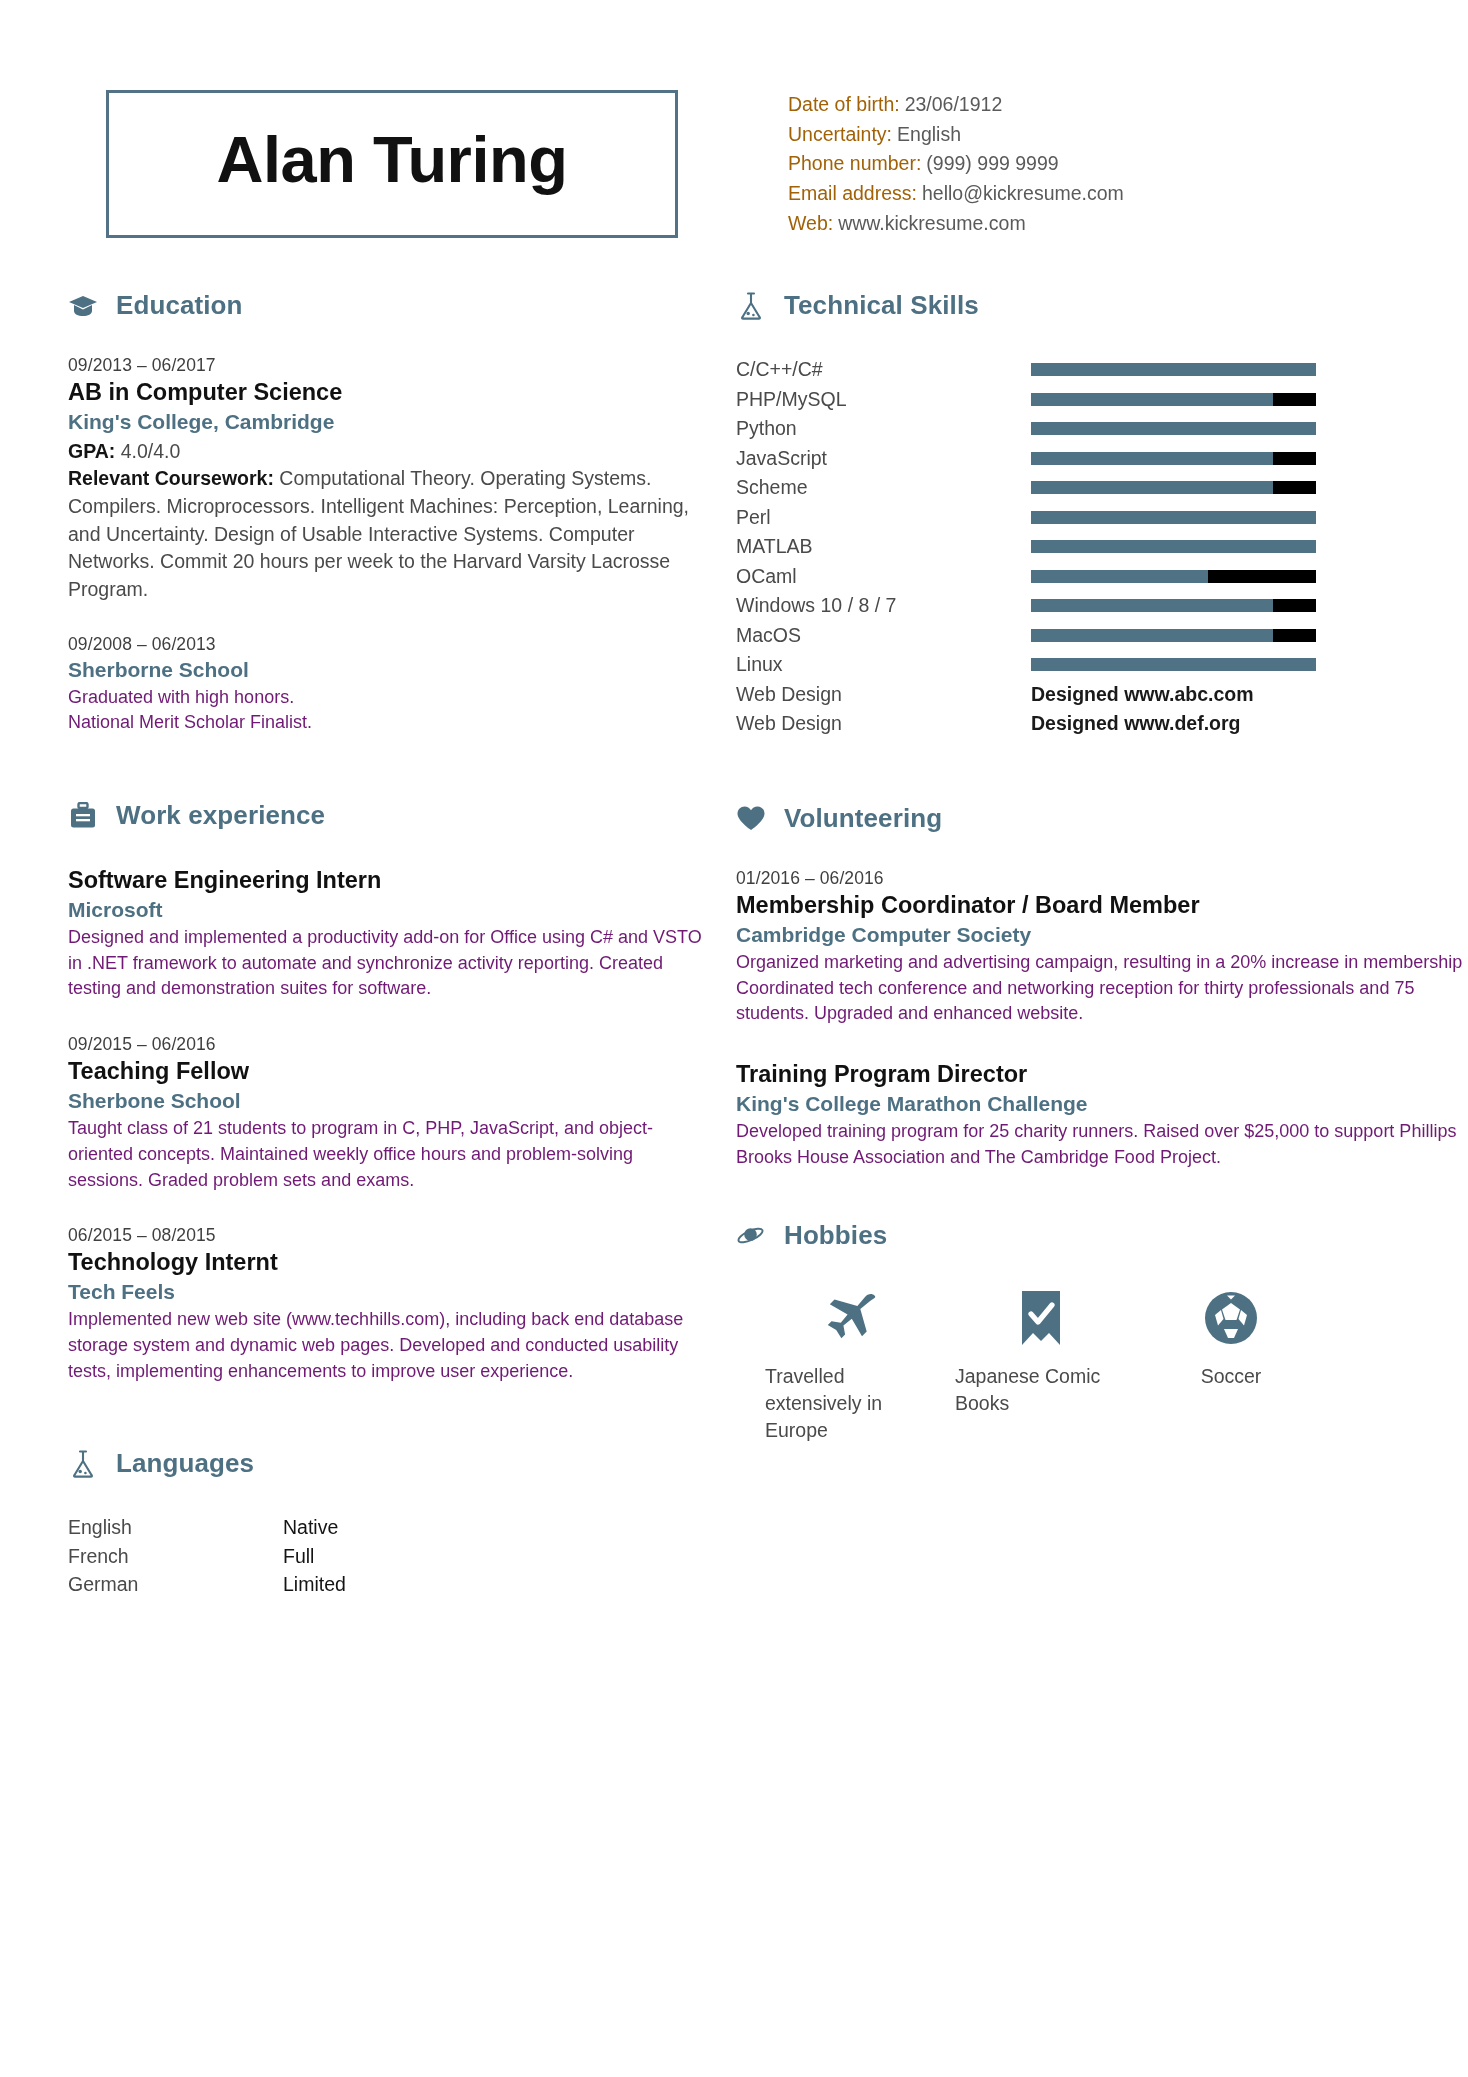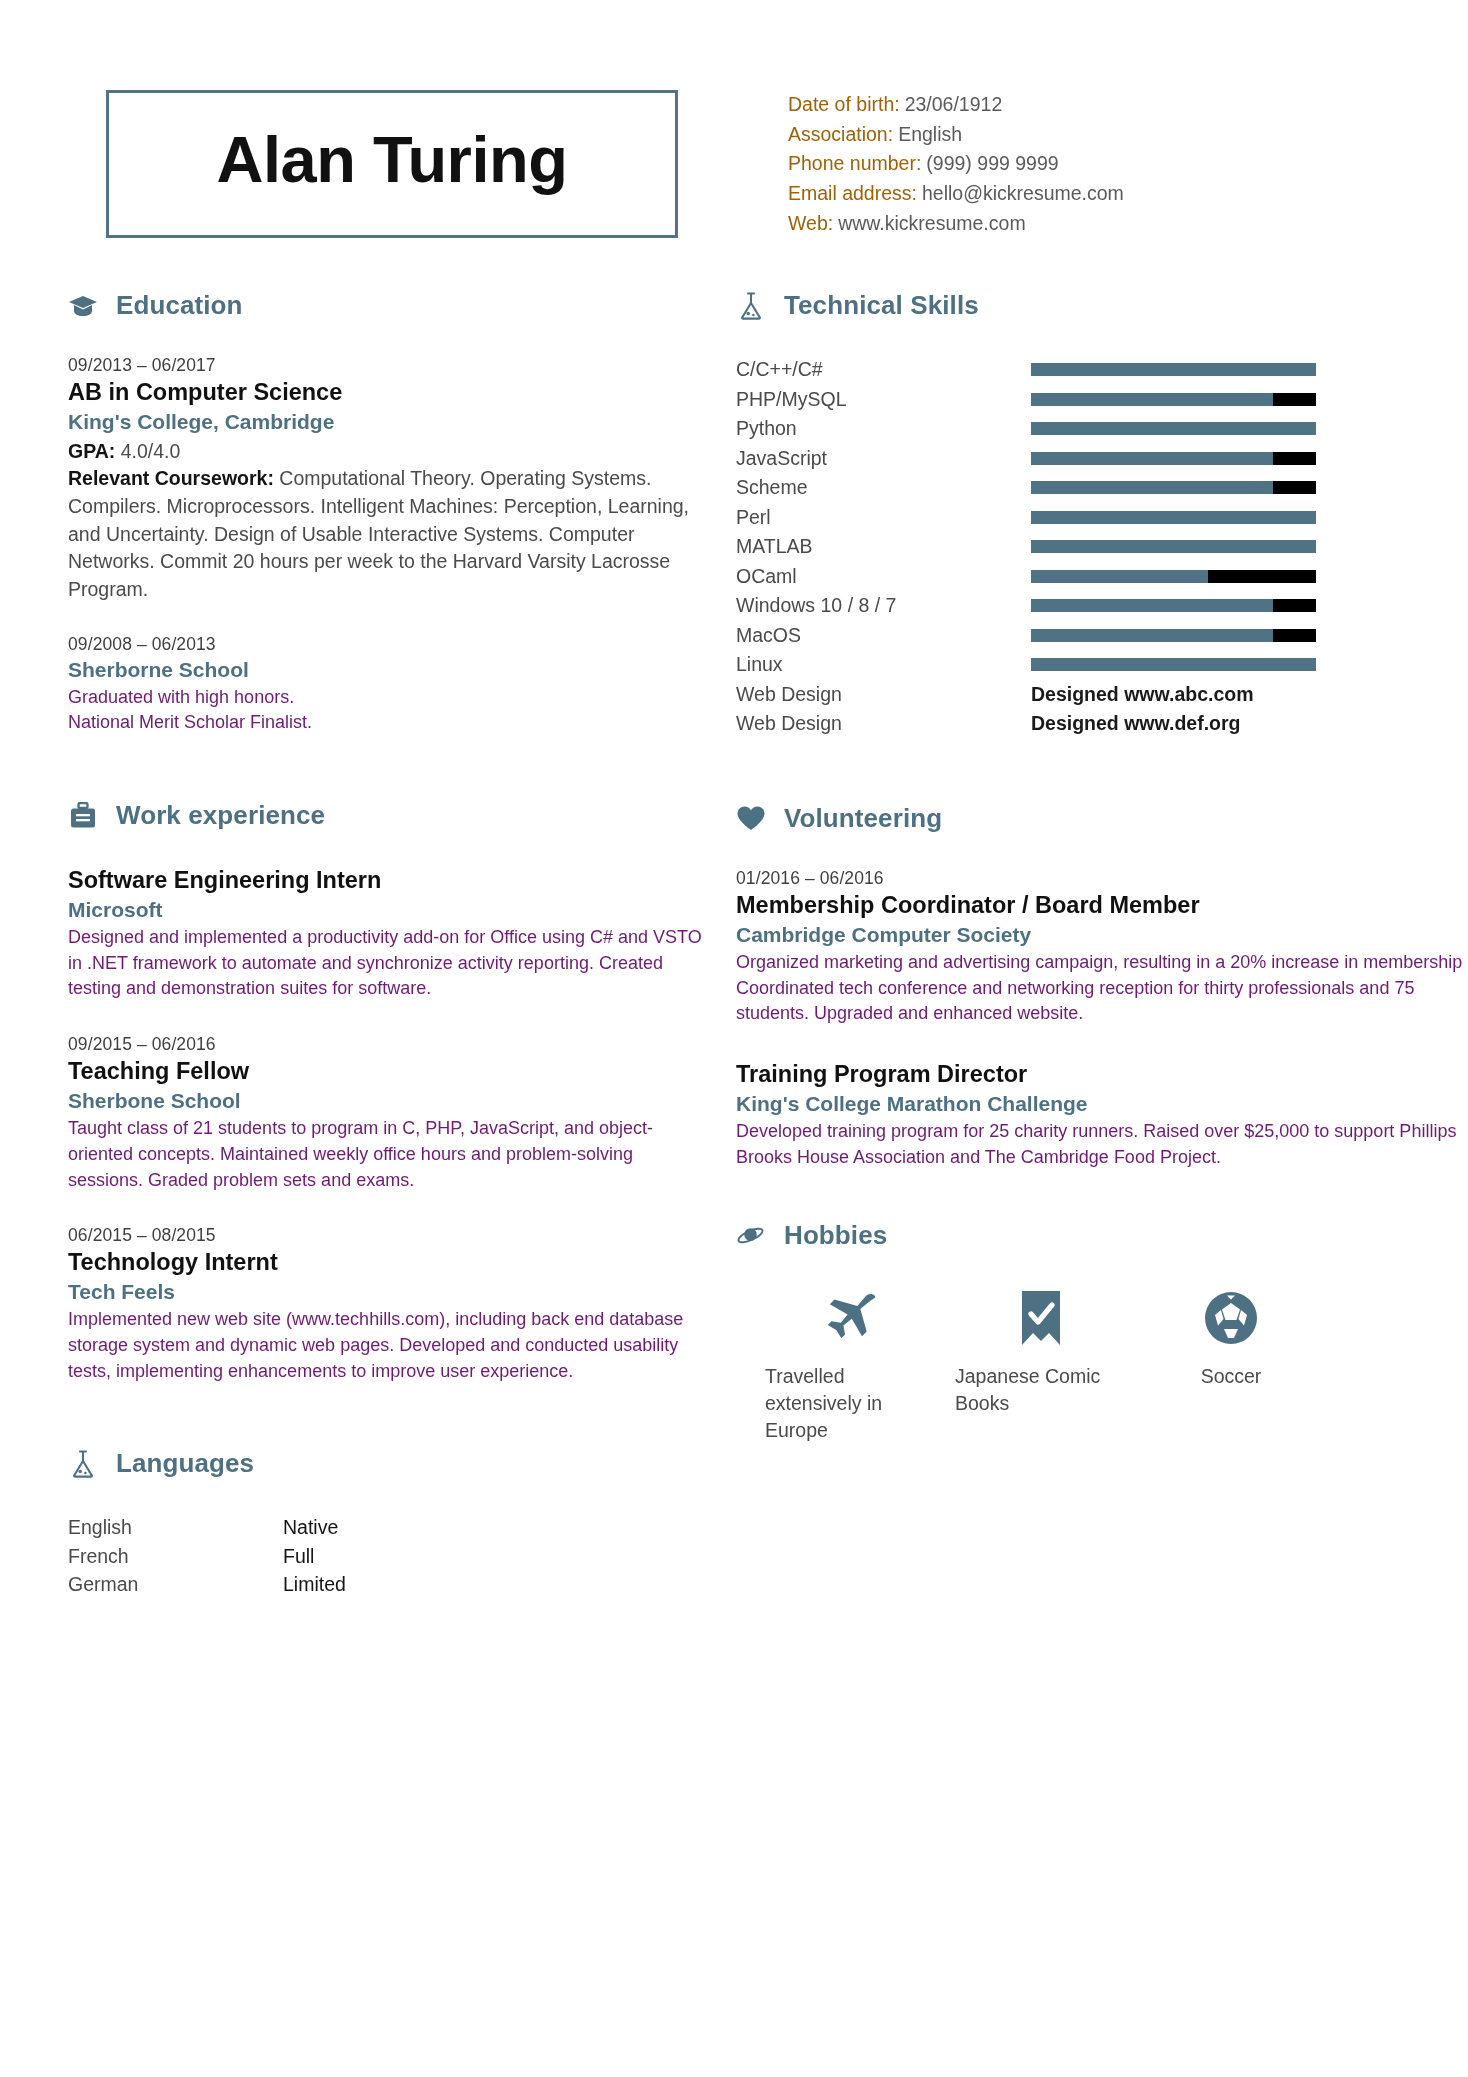--- a/index.html
+++ b/index.html
@@ -214,21 +214,21 @@
 
   <div class="header">
     <div class="name-box">
       <div class="name-text">Alan Turing</div>
     </div>
     <div class="contact">
       <div class="contact-row">
         <span class="contact-label">Date of birth:</span><span class="contact-value">23/06/1912</span>
       </div>
       <div class="contact-row">
-        <span class="contact-label">Association:</span><span class="contact-value">English</span>
+        <span class="contact-label">Uncertainty:</span><span class="contact-value">English</span>
       </div>
       <div class="contact-row">
         <span class="contact-label">Phone number:</span><span class="contact-value">(999) 999 9999</span>
       </div>
       <div class="contact-row">
         <span class="contact-label">Email address:</span><span class="contact-value">hello@kickresume.com</span>
       </div>
       <div class="contact-row">
         <span class="contact-label">Web:</span><span class="contact-value">www.kickresume.com</span>
       </div>

